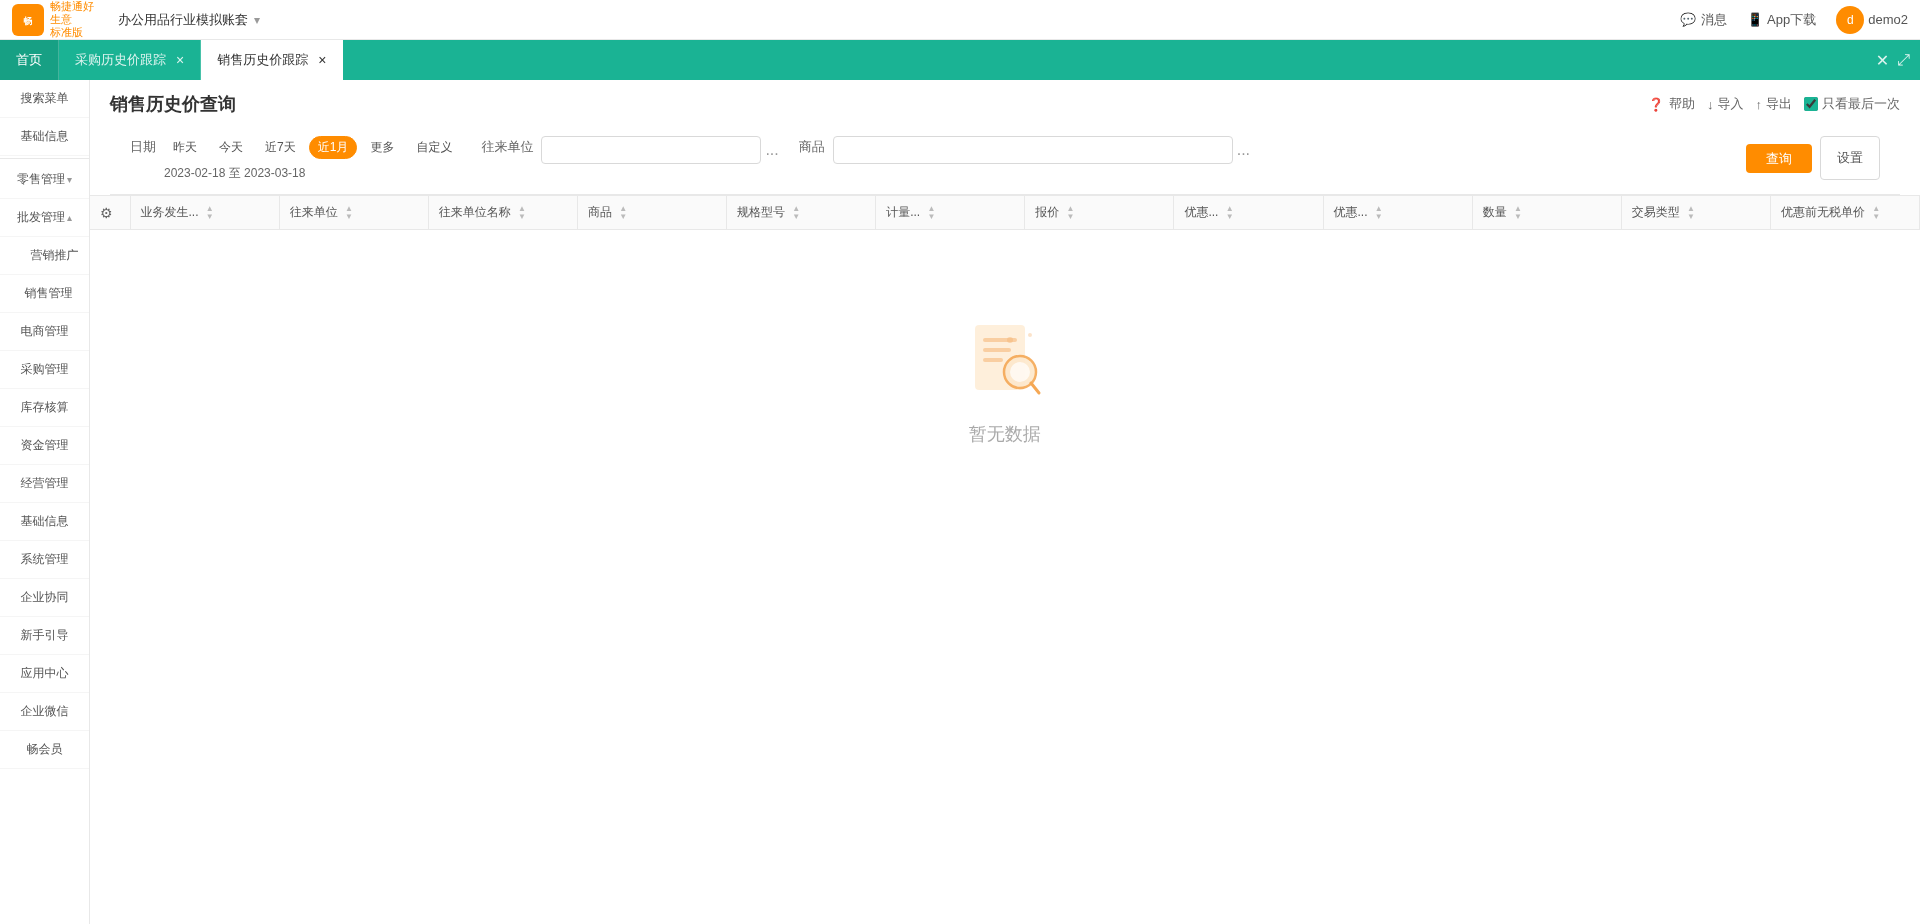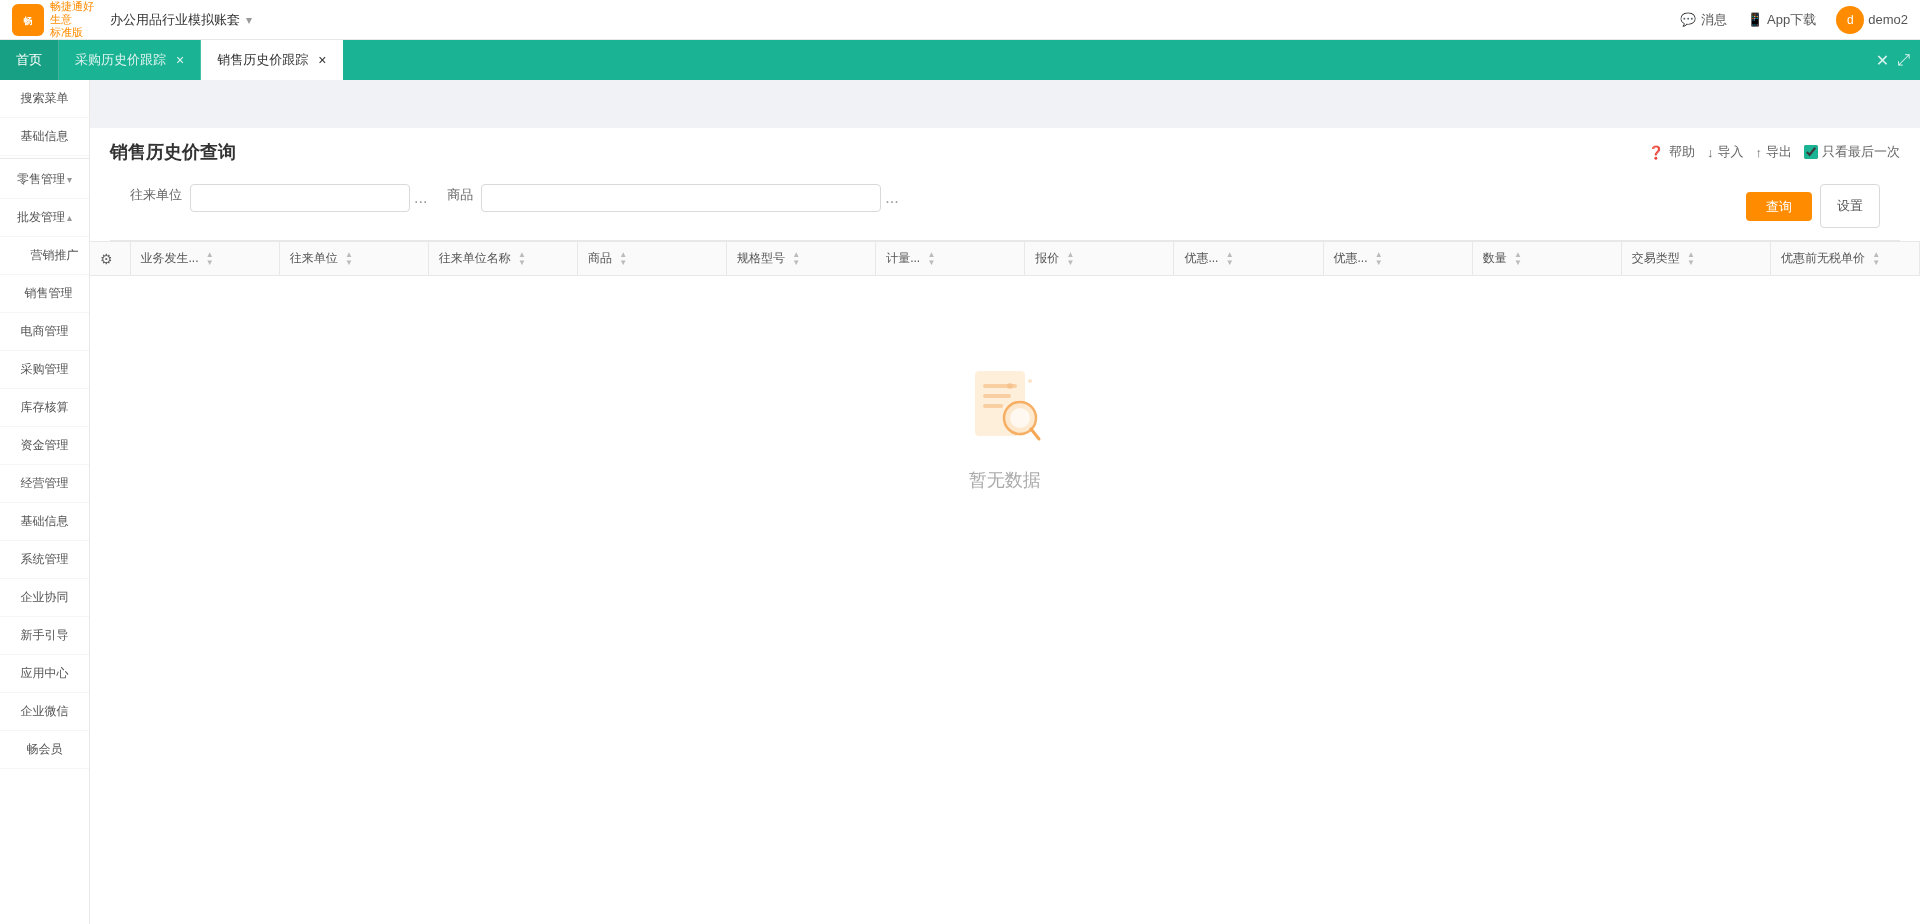--- a/index.html
+++ b/index.html
@@ -3,21 +3,21 @@
   <meta charset="utf-8">
   <style>
     * { margin: 0; padding: 0; box-sizing: border-box; }
     body { font-family: 'Microsoft YaHei', Arial, sans-serif; font-size: 13px; background: #f0f2f5; color: #333; width: 1920px; height: 924px; overflow: hidden; display: flex; flex-direction: column; }
 
     
     .top-bar { height: 40px; background: #fff; display: flex; align-items: center; padding: 0 12px; border-bottom: 1px solid #e8e8e8; flex-shrink: 0; }
     .logo-area { display: flex; align-items: center; gap: 6px; width: 90px; }
     .logo-icon { width: 32px; height: 32px; background: #ff8c00; border-radius: 6px; display: flex; align-items: center; justify-content: center; color: white; font-size: 11px; font-weight: bold; flex-shrink: 0; }
     .logo-text { font-size: 11px; color: #ff8c00; line-height: 1.2; }
-    .app-selector { display: flex; align-items: center; gap: 6px; margin-left: 8px; font-size: 13px; color: #333; cursor: pointer; }
+    .app-selector { display: flex; align-items: center; gap: 6px; margin-left: 16px; font-size: 13px; color: #333; cursor: pointer; }
     .app-selector-arrow { color: #999; font-size: 12px; }
     .top-bar-right { margin-left: auto; display: flex; align-items: center; gap: 20px; }
     .top-bar-btn { display: flex; align-items: center; gap: 4px; cursor: pointer; color: #555; font-size: 13px; }
     .user-avatar { width: 28px; height: 28px; border-radius: 50%; background: #ff8c00; display: flex; align-items: center; justify-content: center; color: white; font-size: 12px; }
 
     
     .tab-bar { height: 40px; background: #1ab394; display: flex; align-items: center; padding: 0; flex-shrink: 0; }
     .tab-item { height: 40px; display: flex; align-items: center; padding: 0 16px; cursor: pointer; font-size: 13px; color: rgba(255,255,255,0.85); gap: 6px; border-right: 1px solid rgba(255,255,255,0.2); }
     .tab-item.home { background: rgba(0,0,0,0.1); color: #fff; }
     .tab-item.active { background: #fff; color: #333; }
@@ -29,21 +29,21 @@
     .main-layout { display: flex; flex: 1; overflow: hidden; }
 
     
     .sidebar { width: 90px; background: #fff; border-right: 1px solid #e8e8e8; display: flex; flex-direction: column; overflow-y: auto; flex-shrink: 0; }
     .sidebar-item { padding: 10px 6px; text-align: center; cursor: pointer; font-size: 12px; color: #555; border-bottom: 1px solid #f5f5f5; }
     .sidebar-item.has-arrow { display: flex; align-items: center; justify-content: center; gap: 2px; }
     .sidebar-arrow { font-size: 10px; color: #999; }
     .sidebar-divider { height: 1px; background: #e8e8e8; margin: 2px 0; }
 
     
-    .page-content { flex: 1; overflow: hidden; display: flex; flex-direction: column; background: #14532d; margin-top: 48px; }
+    .page-content { flex: 1; overflow: hidden; display: flex; flex-direction: column; background: #14532d; }
 
     
     .page-header { background: #fff; padding: 12px 20px 0; border-bottom: 1px solid #e8e8e8; flex-shrink: 0; }
     .page-title-row { display: flex; align-items: center; justify-content: space-between; margin-bottom: 10px; }
     .page-title { font-size: 18px; font-weight: 600; color: #333; }
     .page-title-actions { display: flex; align-items: center; gap: 12px; font-size: 13px; color: #666; }
     .page-title-action { display: flex; align-items: center; gap: 4px; cursor: pointer; }
     .only-last-checkbox { width: 14px; height: 14px; accent-color: #1ab394; }
 
     
@@ -219,20 +219,34 @@
             <span>导出</span>
           </div>
           <label class="page-title-action" style="gap:4px;">
             <input type="checkbox" class="only-last-checkbox" checked="" style="">
             <span>只看最后一次</span>
           </label>
         </div>
       </div>
 
       <div class="filter-bar">
+        <div class="filter-group">
+          <span class="filter-label">日期</span>
+          <div class="filter-dates">
+            <div class="date-buttons">
+              <span class="date-btn">昨天</span>
+              <span class="date-btn">今天</span>
+              <span class="date-btn">近7天</span>
+              <span class="date-btn active">近1月</span>
+              <span class="date-btn">更多</span>
+              <span class="date-btn">自定义</span>
+            </div>
+            <div class="date-range">2023-02-18 至 2023-03-18</div>
+          </div>
+        </div>
 
         <div class="filter-group">
           <span class="filter-label">往来单位</span>
           <div class="filter-select">
             <input class="filter-input" type="text" style="min-width: 220px;">
             <span class="filter-dots">...</span>
           </div>
         </div>
 
         <div class="filter-group">

